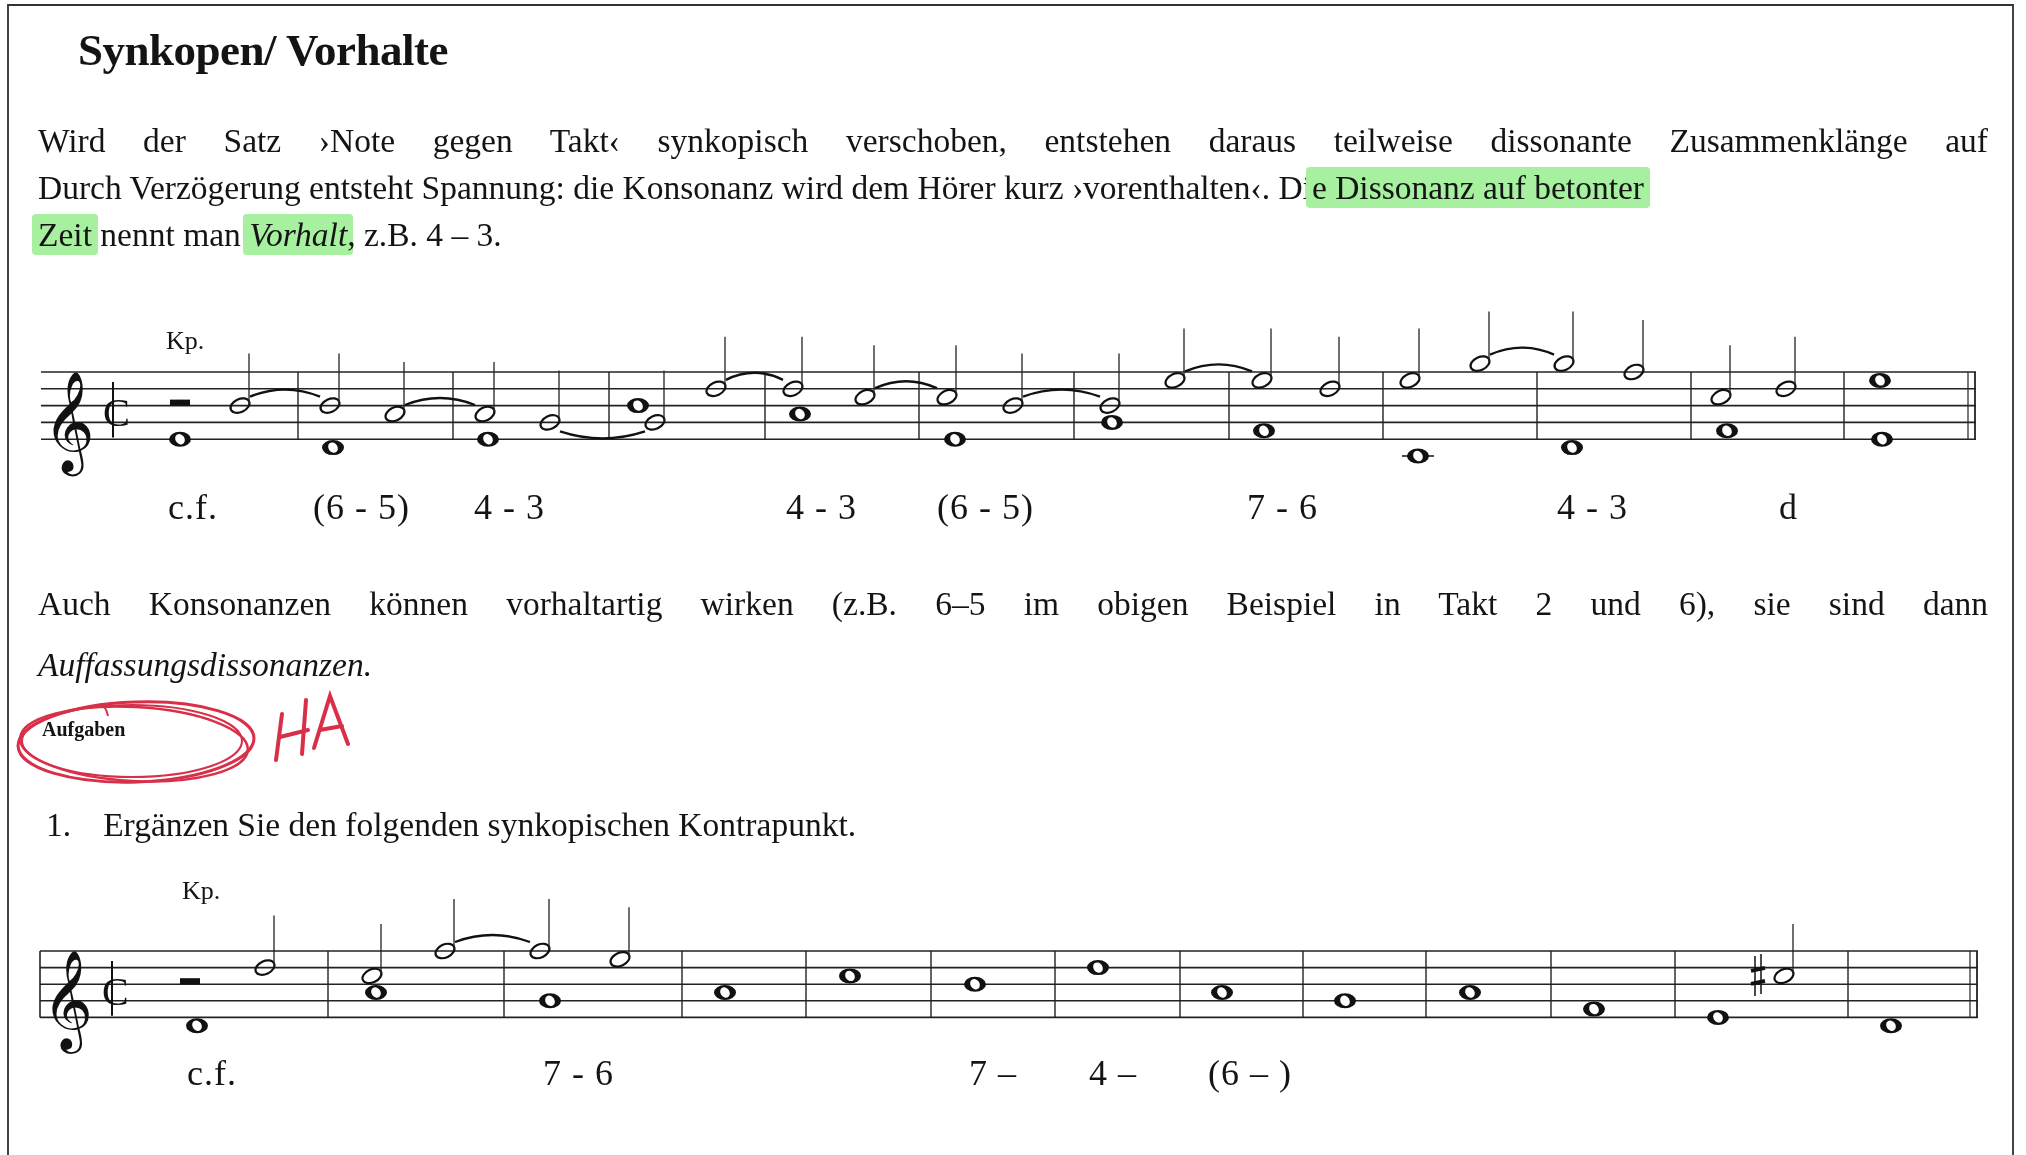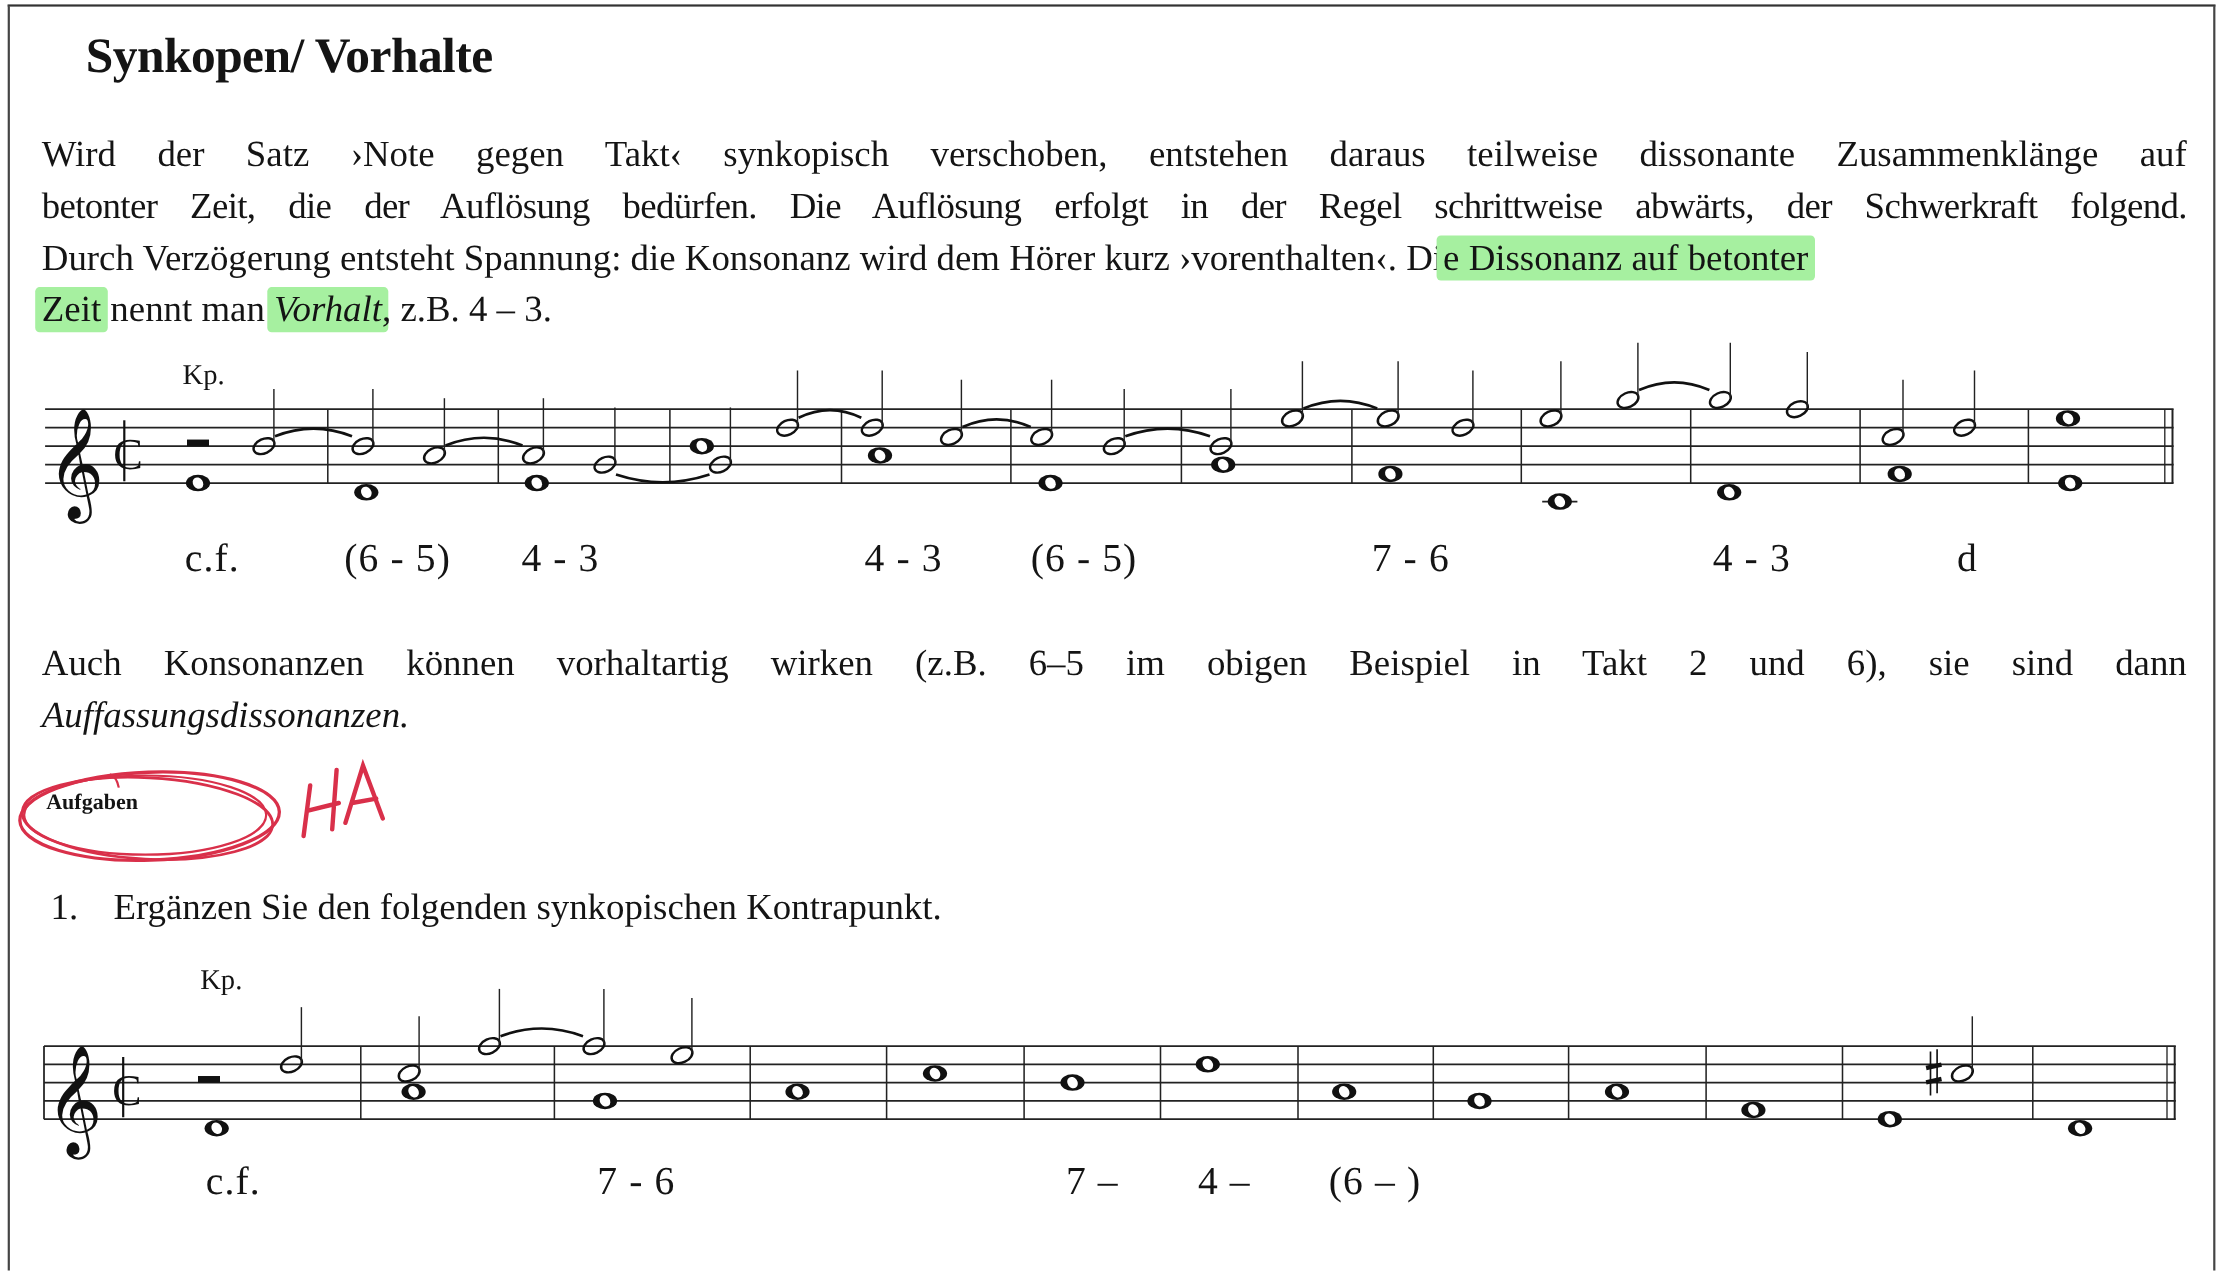--- a/index.html
+++ b/index.html
@@ -6,38 +6,37 @@
   body { width:2026px; height:1155px; position:relative; overflow:hidden;
          font-family:"Liberation Serif","DejaVu Serif",serif; color:#141414; }
   .page-border { position:absolute; left:7px; top:4px; width:2003px; height:1160px;
                  border-left:2px solid #444; border-top:2px solid #333; border-right:2px solid #444; }
   .abs { position:absolute; white-space:nowrap; }
   .heading { left:38px; top:24px; font-size:45px; font-weight:bold; letter-spacing:-0.5px;margin-left:40px; }
   .para { left:38px; font-size:33.5px; line-height:47px; }
   .line { display:block; white-space:nowrap; }
   .line.justify { text-align:justify; text-align-last:justify; width:1950px; }
   .hl { background:#a6f0a0; border-radius:4px; padding:2px 6px; margin:0 -6px; }
-  em { font-style:italic; }
+  em { font-style:italic;margin-top:14px; }
   .kp { font-size:26px;text-align:center; }
   .fig { font-size:36px; letter-spacing:1px; }
   .aufgaben { left:42px; top:718px; font-size:20px; font-weight:bold; }
   .task { left:46px; top:806px; font-size:33.5px; }
   .ha { position:absolute; left:270px; top:690px; }
   svg.staff { position:absolute; left:0; overflow:visible; }
 </style>
 </head>
 <body>
 
 <div class="page-border"></div>
 
 <div class="abs heading">Synkopen/ Vorhalte</div>
 
 <div class="abs para" style="top:117px;">
   <span class="line justify">Wird der Satz ›Note gegen Takt‹ synkopisch verschoben, entstehen daraus teilweise dissonante Zusammenklänge auf</span>
-  <span class="line justify" style="letter-spacing:-0.6px;">betonter Zeit, die der Auflösung bedürfen. Die Auflösung erfolgt in der Regel schrittweise abwärts, der Schwerkraft folgend.</span>
   <span class="line"><span>Durch Verzögerung entsteht Spannung: die Konsonanz wird dem Hörer kurz ›vorenthalten‹. Di</span><span class="hl">e Dissonanz auf betonter</span></span>
   <span class="line"><span class="hl">Zeit</span><span> nennt man </span><em class="hl">Vorhalt</em><span>, z.B.  4 – 3.</span></span>
 </div>
 
 <div class="abs kp" style="left:166px; top:326px;">Kp.</div>
 <svg class="staff" id="staff1" style="top:0;" width="2026" height="560">
     <line x1="41" x2="1976" y1="372" y2="372" stroke="#222" stroke-width="1.6"></line>
     <line x1="41" x2="1976" y1="388.8" y2="388.8" stroke="#222" stroke-width="1.6"></line>
     <line x1="41" x2="1976" y1="405.6" y2="405.6" stroke="#222" stroke-width="1.6"></line>
     <line x1="41" x2="1976" y1="422.4" y2="422.4" stroke="#222" stroke-width="1.6"></line>

